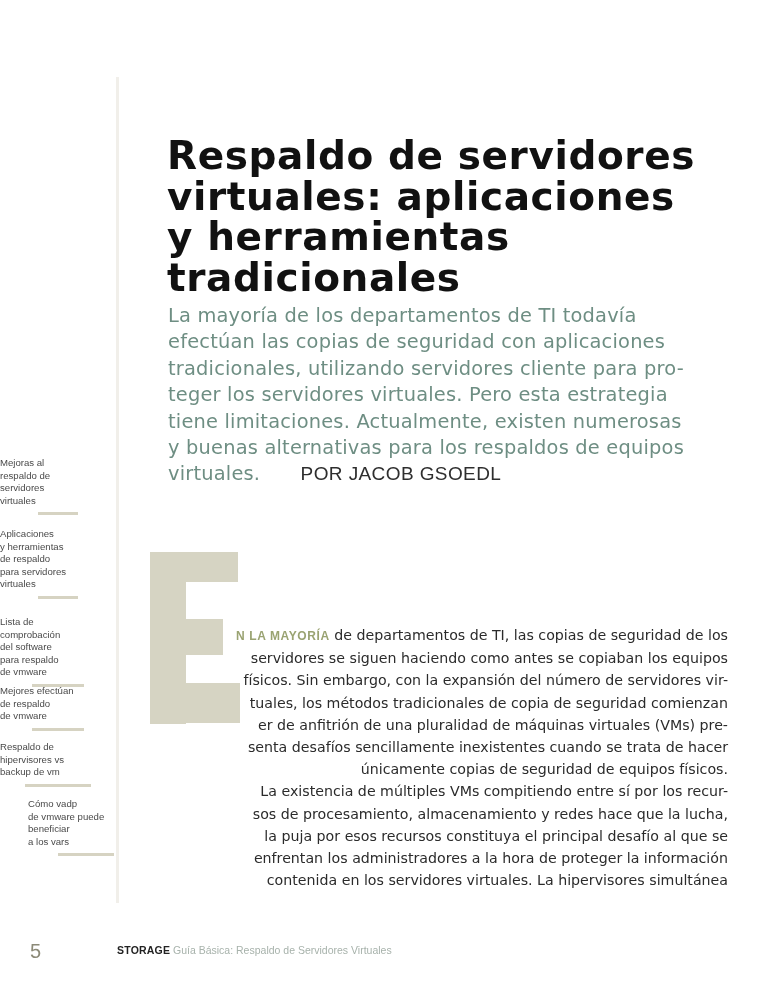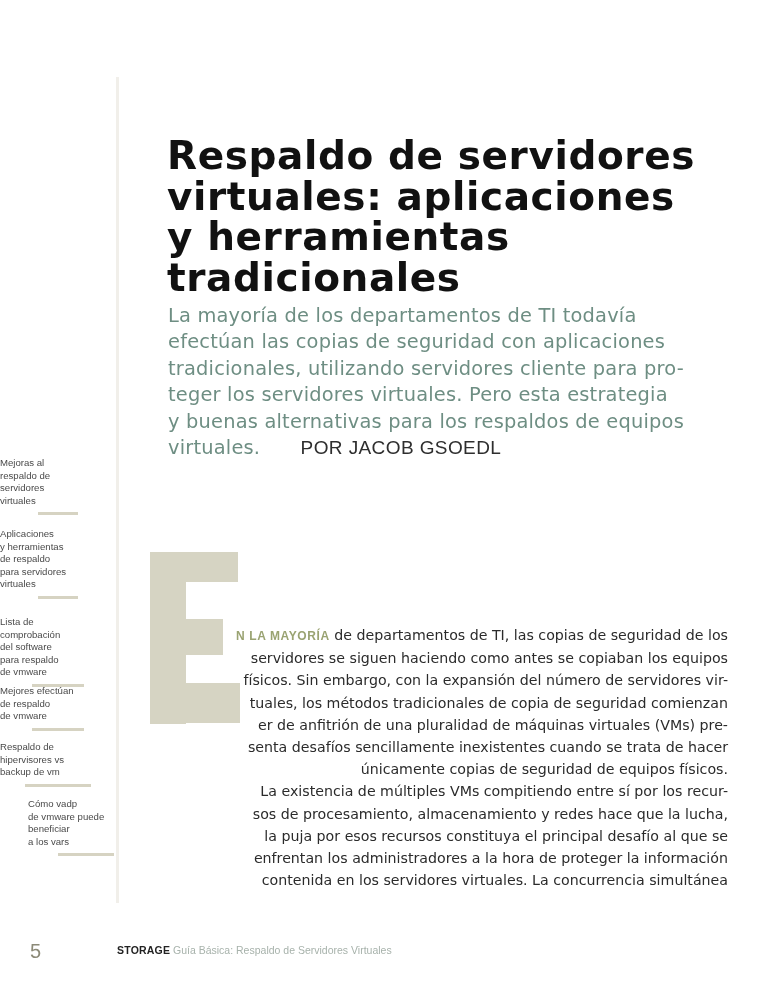--- a/index.html
+++ b/index.html
@@ -102,20 +102,21 @@
   <span style="display:block">virtuales: aplicaciones</span>
   <span style="display:block">y herramientas</span>
   <span style="display:block">tradicionales</span>
 </h1>
 
 <div class="deck">
   <span style="display:block">La mayoría de los departamentos de TI todavía</span>
   <span style="display:block">efectúan las copias de seguridad con aplicaciones</span>
   <span style="display:block">tradicionales, utilizando servidores cliente para pro-</span>
   <span style="display:block">teger los servidores virtuales. Pero esta estrategia</span>
+  <span style="display:block">tiene limitaciones. Actualmente, existen numerosas</span>
   <span style="display:block">y buenas alternativas para los respaldos de equipos</span>
   <span style="display:block"><span>virtuales.</span> <span class="byline">POR JACOB GSOEDL</span></span>
 </div>
 
 <div class="dropcap" aria-label="E">
   <div style="left:0; top:0; width:88px; height:30px;"></div>
   <div style="left:0; top:0; width:36px; height:172px;"></div>
   <div style="left:0; top:67px; width:73px; height:36px;"></div>
   <div style="left:0; top:131px; width:90px; height:40px;"></div>
 </div>
@@ -128,19 +129,19 @@
     <span class="line">tuales, los métodos tradicionales de copia de seguridad comienzan</span>
     <span class="line">er de anfitrión de una pluralidad de máquinas virtuales (VMs) pre-</span>
     <span class="line">senta desafíos sencillamente inexistentes cuando se trata de hacer</span>
     <span class="line">únicamente copias de seguridad de equipos físicos.</span>
   </p>
   <p>
     <span class="line indent">La existencia de múltiples VMs compitiendo entre sí por los recur-</span>
     <span class="line">sos de procesamiento, almacenamiento y redes hace que la lucha,</span>
     <span class="line">la puja por esos recursos constituya el principal desafío al que se</span>
     <span class="line">enfrentan los administradores a la hora de proteger la información</span>
-    <span class="line">contenida en los servidores virtuales. La concurrencia simultánea</span>
+    <span class="line">contenida en los servidores virtuales. La hipervisores simultánea</span>
   </p>
 </div>
 
 <div class="footer-page">5</div>
 <div class="footer-pub">STORAGE</div>
 <div class="footer-guide">Guía Básica: Respaldo de Servidores Virtuales</div>
 
 </body></html>

